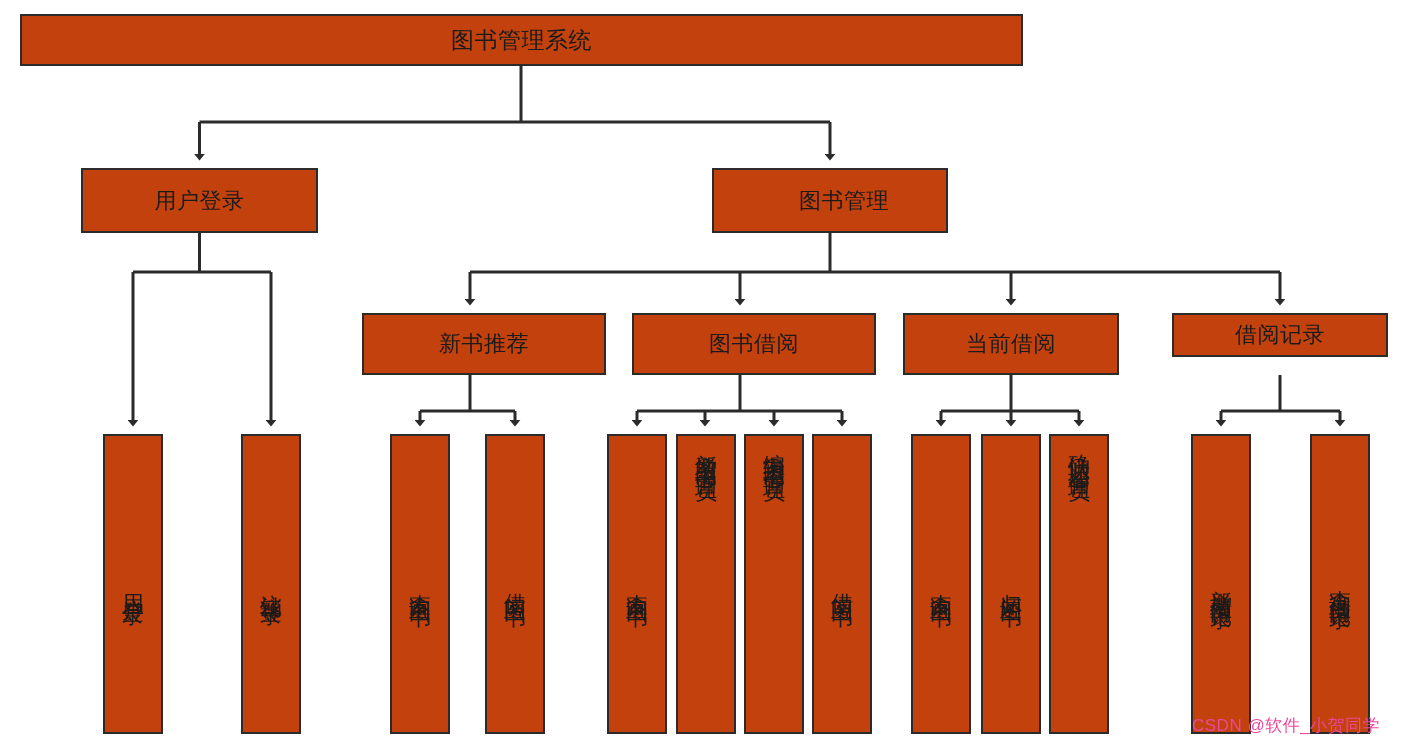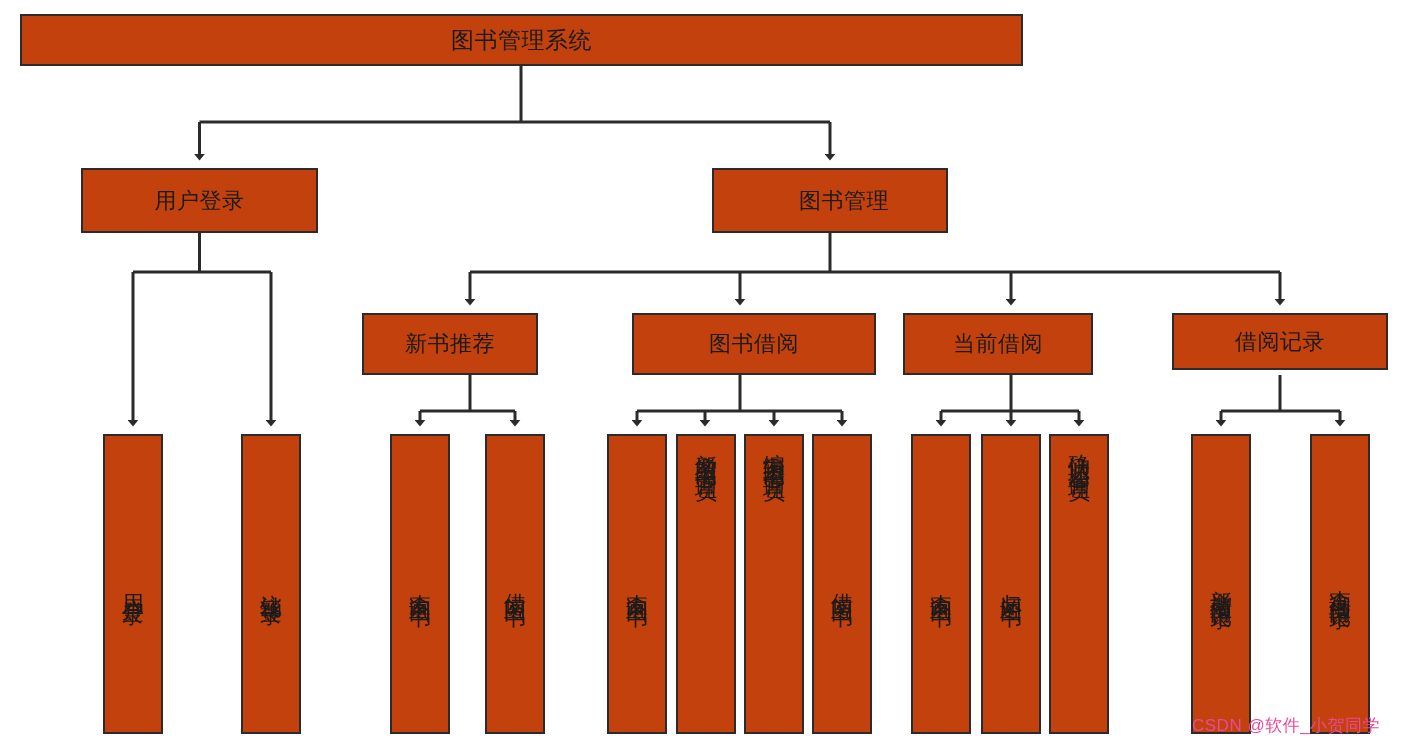--- a/index.html
+++ b/index.html
@@ -135,30 +135,30 @@
     <span class="label">图书管理系统</span>
   </div>
 
   <div class="node lvl2" style="left:81px; top:168px; width:237px; height:65px;">
     <span class="label">用户登录</span>
   </div>
   <div class="node lvl2" style="left:712px; top:168px; width:236px; height:65px;padding-left:28px;">
     <span class="label">图书管理</span>
   </div>
 
-  <div class="node lvl3" style="left:362px; top:313px; width:176px; height:62px;">
+  <div class="node lvl3" style="left:362px; top:313px; width:244px; height:62px;">
     <span class="label">新书推荐</span>
   </div>
   <div class="node lvl3" style="left:632px; top:313px; width:244px; height:62px;">
     <span class="label">图书借阅</span>
   </div>
-  <div class="node lvl3" style="left:903px; top:313px; width:190px; height:62px;">
+  <div class="node lvl3" style="left:903px; top:313px; width:216px; height:62px;">
     <span class="label">当前借阅</span>
   </div>
-  <div class="node lvl3" style="left:1172px; top:313px; width:216px; height:57px;">
+  <div class="node lvl3" style="left:1172px; top:313px; width:216px; height:44px;">
     <span class="label">借阅记录</span>
   </div>
 
   <div class="node leaf center-v" style="left:103px; top:434px; width:60px; height:300px;">
     <span class="label">用户登录</span>
   </div>
   <div class="node leaf center-v" style="left:241px; top:434px; width:60px; height:300px;">
     <span class="label">注销登录</span>
   </div>
 

